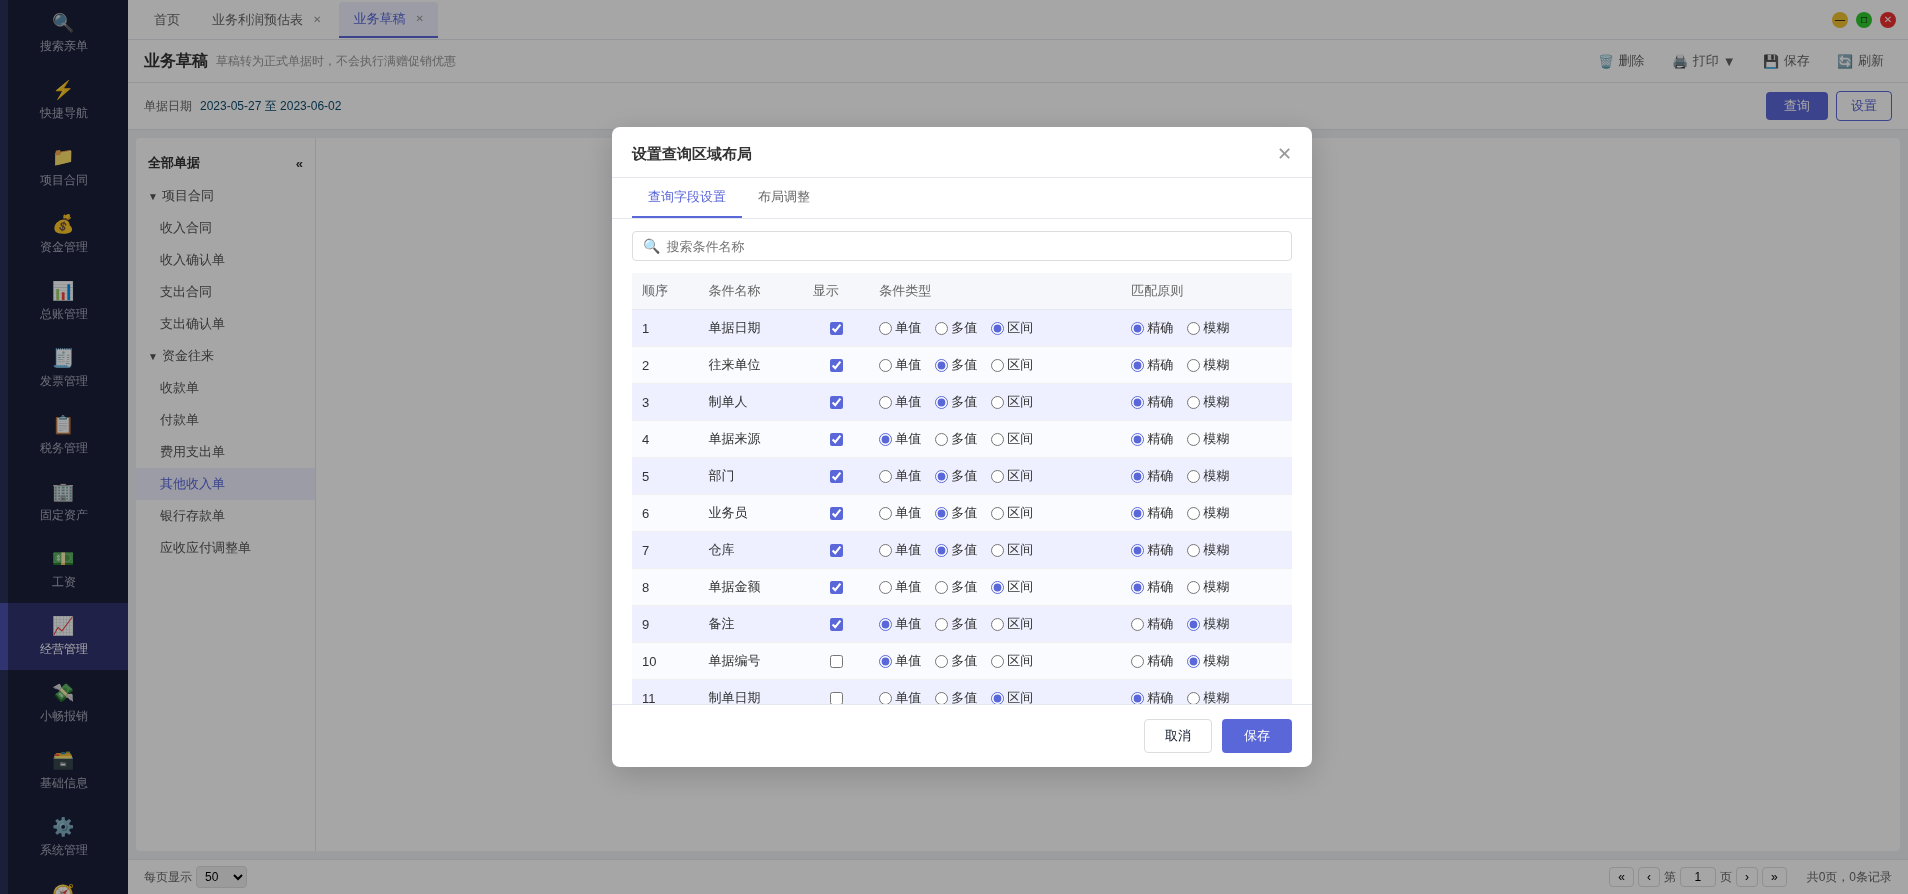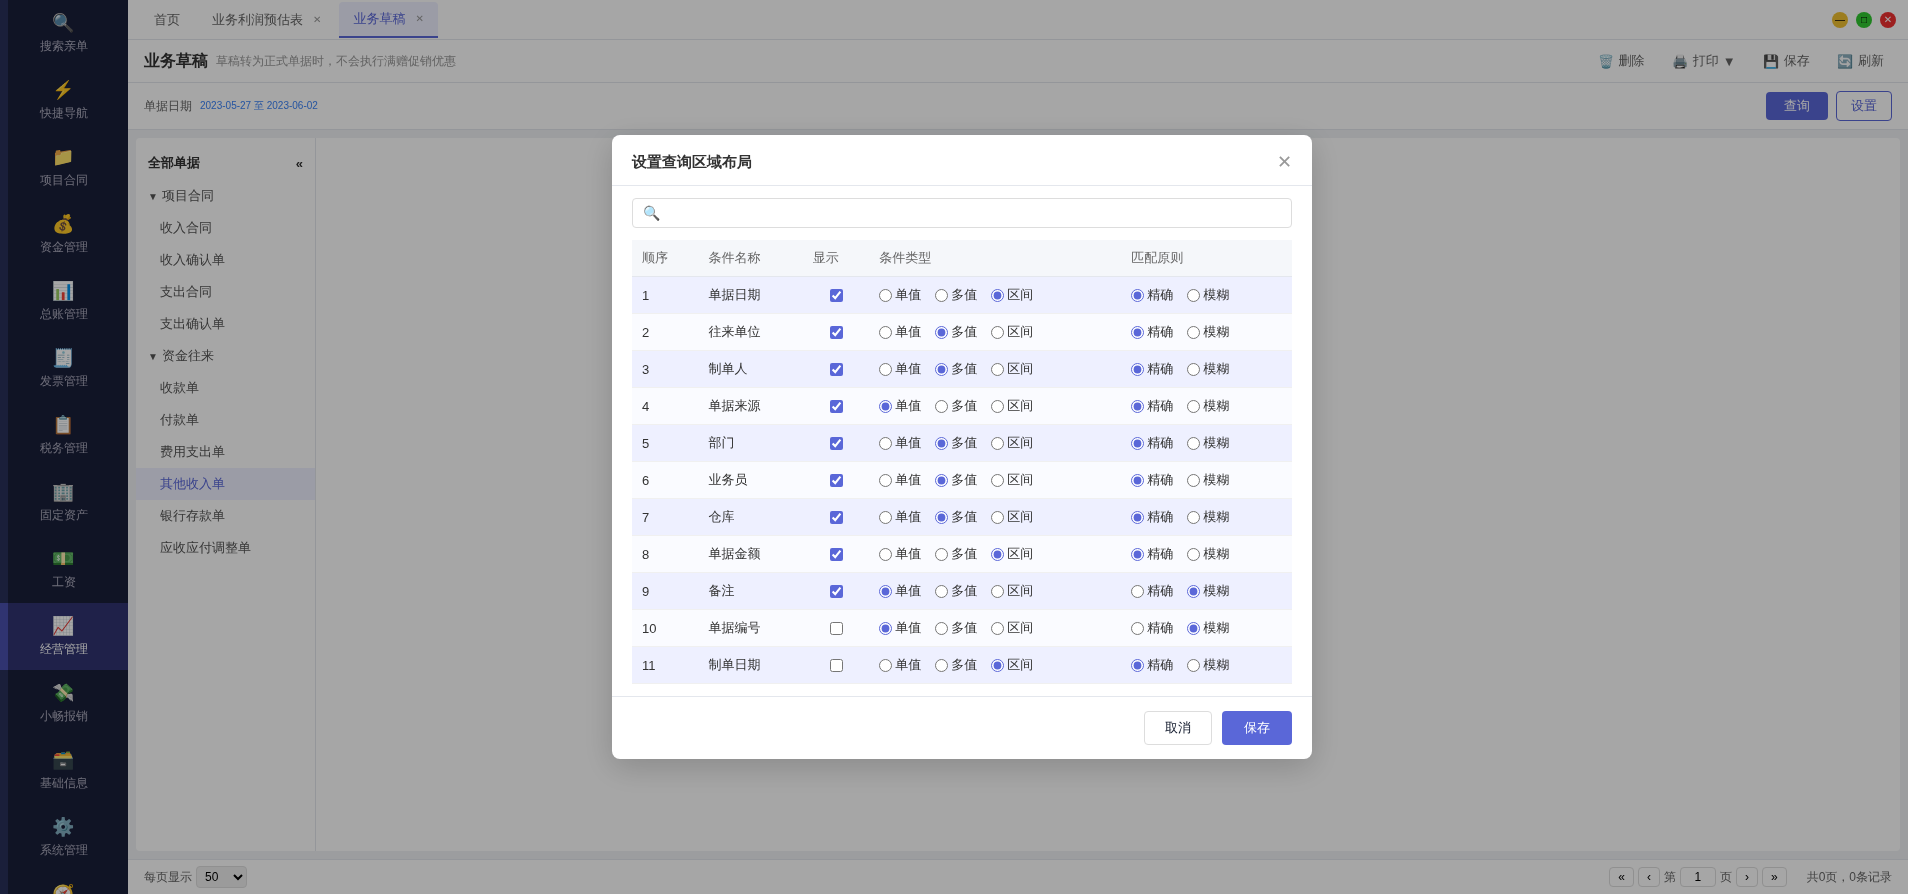--- a/index.html
+++ b/index.html
@@ -33,21 +33,21 @@
     .page-title { font-size: 16px; font-weight: 600; color: #333; }
     .page-subtitle { font-size: 12px; color: #999; }
     .page-header-actions { margin-left: auto; display: flex; gap: 12px; }
     .btn-action { display: flex; align-items: center; gap: 4px; font-size: 13px; color: #666; cursor: pointer; padding: 4px 8px; border-radius: 4px; }
 
     
     .filter-bar { background: #fff; padding: 8px 16px; display: flex; align-items: center; gap: 8px; border-bottom: 1px solid #e4e7ed; }
     .filter-label { font-size: 12px; color: #666; }
     .filter-btn { padding: 3px 10px; border-radius: 4px; font-size: 12px; cursor: pointer; border: 1px solid #ddd; background: #fff; color: #666; }
     .filter-btn.active { background: #5a67d8; color: #fff; border-color: #5a67d8; }
-    .date-range { font-size: 10px; color: #3b82f6; }
+    .date-range { font-size: 12px; color: #0c4a6e; }
     .search-btn { margin-left: auto; background: #5a67d8; color: #fff; border: none; border-radius: 4px; padding: 5px 18px; cursor: pointer; font-size: 13px; }
     .set-btn { background: #fff; color: #5a67d8; border: 1px solid #5a67d8; border-radius: 4px; padding: 5px 14px; cursor: pointer; font-size: 13px; }
 
     
     .content-area { flex: 1; display: flex; overflow: hidden; background: #fff; margin: 8px; border-radius: 4px; }
 
     
     .left-nav { width: 180px; border-right: 1px solid #e4e7ed; padding: 8px 0; overflow-y: auto; flex-shrink: 0; }
     .left-nav-header { display: flex; align-items: center; padding: 8px 12px; font-size: 13px; font-weight: 600; color: #333; justify-content: space-between; }
     .left-nav-item { padding: 7px 16px 7px 24px; font-size: 13px; color: #555; cursor: pointer; }
@@ -278,23 +278,28 @@
     </div>
   </div>
 </div>
 
 <div class="overlay">
   <div class="modal">
     <div class="modal-header">
       <span class="modal-title">设置查询区域布局</span>
       <span class="modal-close">✕</span>
     </div>
+    <div class="modal-tabs" id="modal-tabs">
+        <div class="modal-tab active">查询字段设置</div>
+        <div class="modal-tab">布局调整</div>
+      </div>
     <div class="modal-body">
       <div class="modal-search">
         <span class="search-icon">🔍</span>
+        <input type="text" placeholder="搜索条件名称" style="">
       </div>
       <table class="settings-table">
         <thead id="settings-table-head">
             <tr>
               <th>顺序</th>
               <th>条件名称</th>
               <th>显示</th>
               <th>条件类型</th>
               <th>匹配原则</th>
             </tr>

